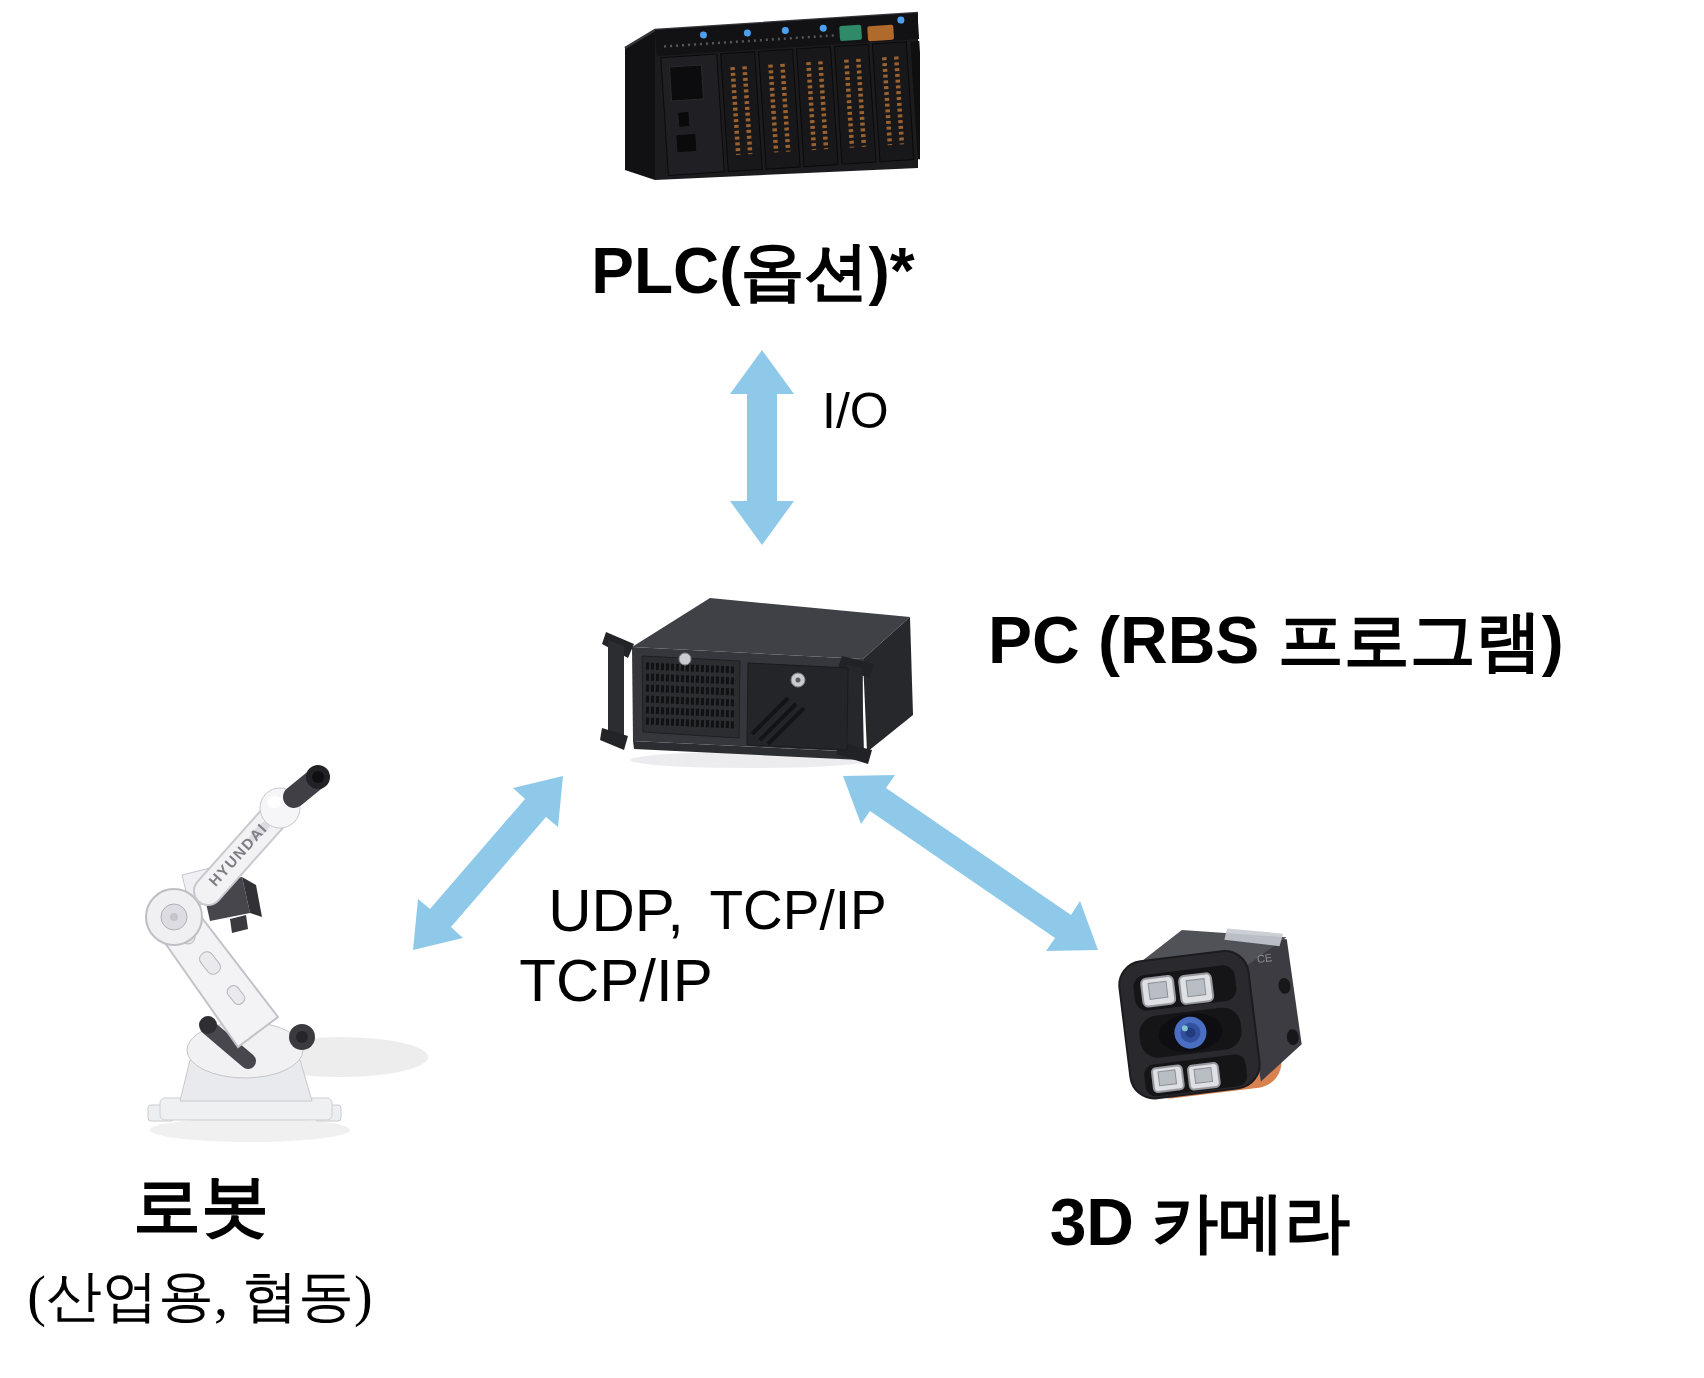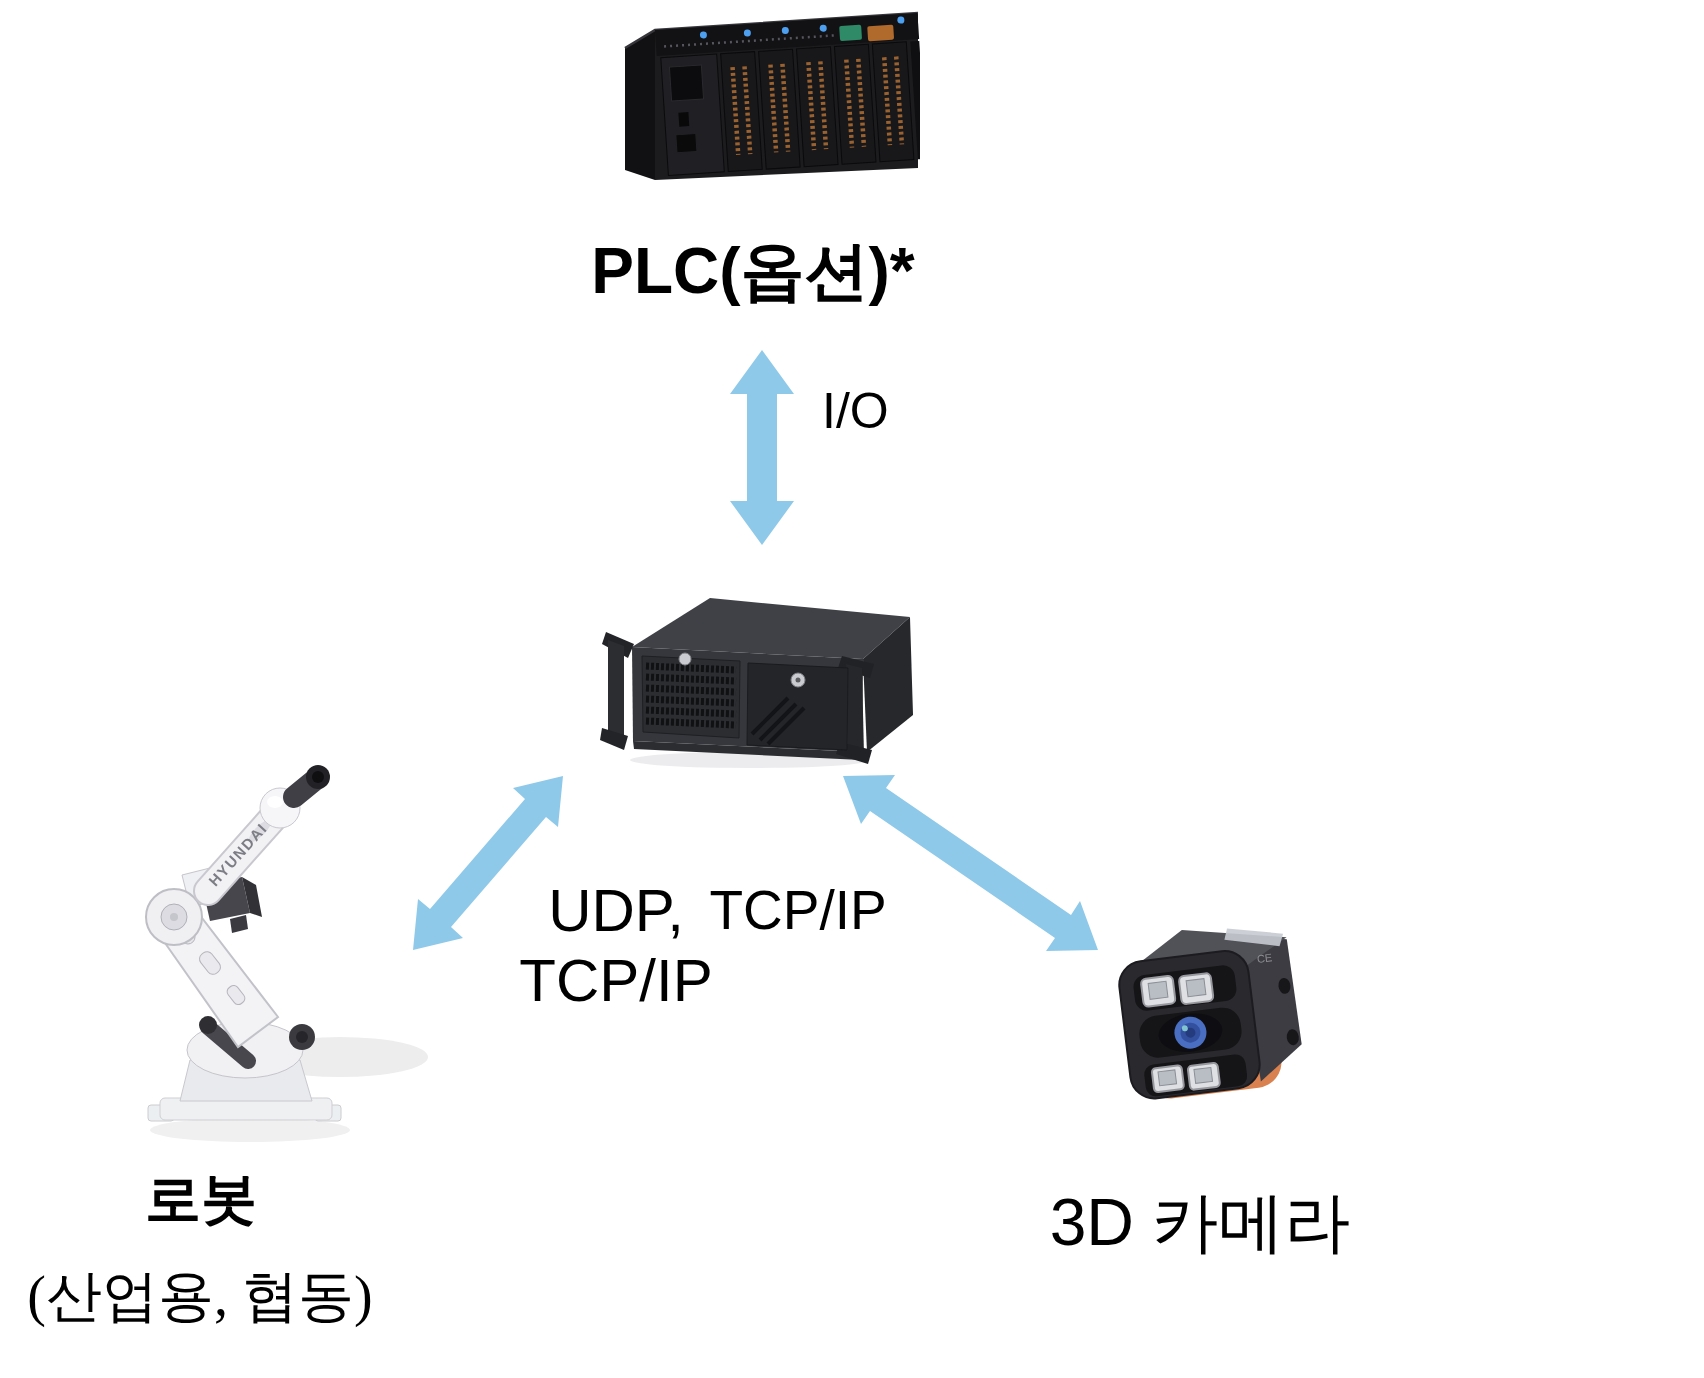--- a/index.html
+++ b/index.html
@@ -19,23 +19,23 @@
     color: #000000;
     white-space: nowrap;
     line-height: 1.1;
   }
   .ctr { transform: translateX(-50%); }
   .plc-label    { left: 753px;  top: 236px;  font-size: 64px; font-weight: 700; }
   .io-label     { left: 822px;  top: 384px;  font-size: 50px; font-weight: 400; }
   .pc-label     { left: 988px;  top: 604px;  font-size: 66px; font-weight: 700; }
   .udp-label    { left: 600px;  top: 876px;  font-size: 60px; font-weight: 400; line-height: 70px; text-align: center; margin-left: 16px; }
   .tcpip-label  { left: 798px;  top: 880px;  font-size: 55px; font-weight: 400; }
-  .robot-label  { left: 201px;  top: 1168px; font-size: 56px; font-weight: 700; }
+  .robot-label  { left: 201px;  top: 1168px; font-size: 68px; font-weight: 700; }
   .robot-sub    { left: 200px;  top: 1266px; font-size: 56px; font-weight: 400; font-family: Liberation Serif, serif; }
-  .camera-label { left: 1200px; top: 1186px; font-size: 66px; font-weight: 400; }
+  .camera-label { left: 1200px; top: 1186px; font-size: 66px; font-weight: 700; }
   svg.device { position: absolute; }
 </style>
 </head>
 <body>
 
 <div class="canvas">
 
   <svg class="abs" style="left:0; top:0;" width="1704" height="1378" viewBox="0 0 1704 1378">
     <polygon points="762,350 730,394 747,394 747,501 730,501 762,545 794,501 777,501 777,394 794,394" fill="#8FC9E9"></polygon>
     <polygon points="563,776 513,788 525,799 430,909 418,899 413,950 463,938 451,927 546,817 558,827" fill="#8FC9E9"></polygon>
@@ -118,20 +118,21 @@
     <polygon points="158,103 258,108 257,190 157,185" fill="#232529" stroke="#1a1b1e"></polygon>
     <g stroke="#131417" stroke-width="4">
       <line x1="162" y1="174" x2="198" y2="138"></line>
       <line x1="170" y1="180" x2="206" y2="144"></line>
       <line x1="178" y1="184" x2="214" y2="148"></line>
     </g>
     <circle cx="208" cy="120" r="7" fill="#c9cbd0" stroke="#808288"></circle>
     <circle cx="208" cy="120" r="2.5" fill="#5a5c60"></circle>
   </svg>
 
+  <div class="label pc-label">PC (RBS 프로그램)</div>
 
   <div class="label udp-label ctr">
     <div>UDP,</div>
     <div>TCP/IP</div>
   </div>
 
   <div class="label tcpip-label ctr">TCP/IP</div>
 
   <svg class="device" style="left:90px; top:705px;" width="345" height="460" viewBox="0 0 345 460">
     <ellipse cx="250" cy="352" rx="88" ry="20" fill="#ededee"></ellipse>

